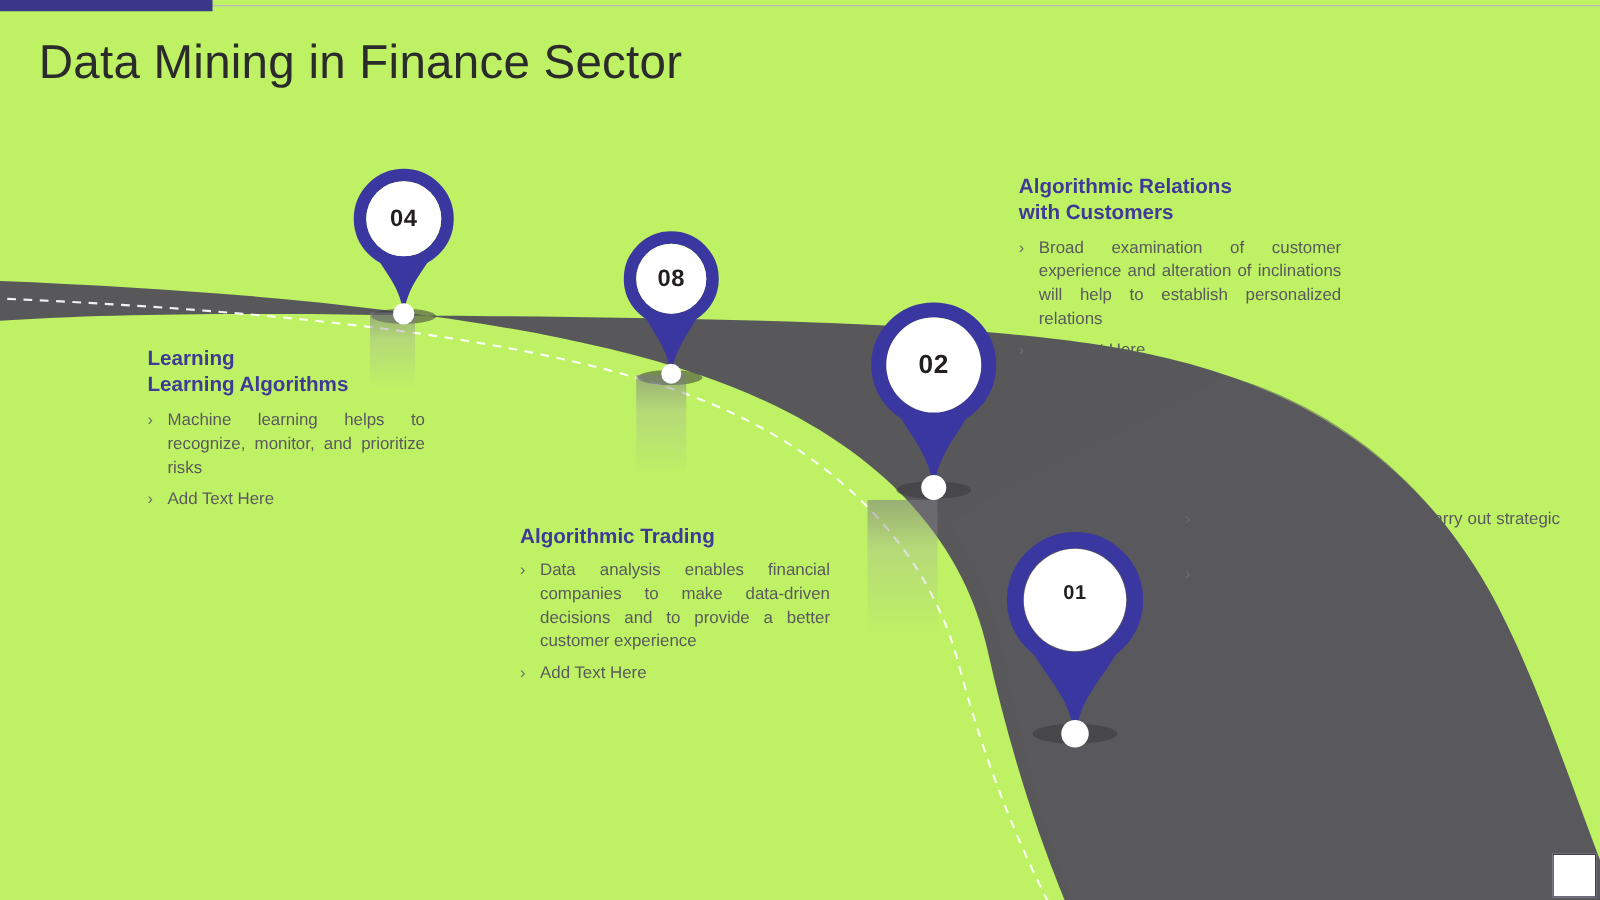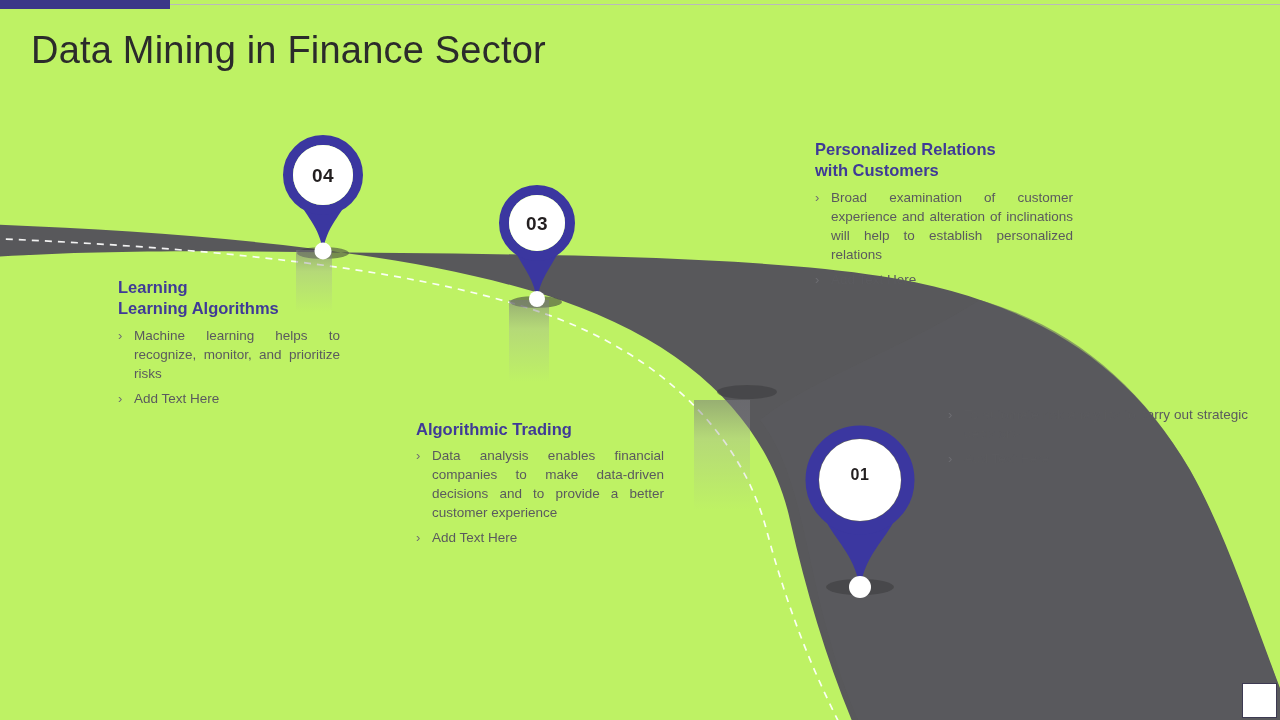--- a/index.html
+++ b/index.html
@@ -198,37 +198,46 @@
     <div class="pin-number" style="top:30px;">04</div>
   </div>
 
   <div class="pin" style="left:497px; top:185px; width:80px; height:120px;">
     <svg width="80" height="120" viewBox="0 0 80 120">
       <path d="M40,116 C38,95 26,82 19,68 L61,68 C54,82 42,95 40,116 Z" fill="#3b37a0"></path>
       <circle cx="40" cy="38" r="33" fill="none" stroke="#3b37a0" stroke-width="10"></circle>
       <circle cx="40" cy="38" r="28" fill="#ffffff"></circle>
       <circle cx="40" cy="114" r="8" fill="#ffffff"></circle>
     </svg>
-    <div class="pin-number" style="top:28px;">03</div>
-  </div>
-
+    <div class="pin-number" style="top:28px;">08</div>
+  </div>
+
+  <div class="pin" style="left:694px; top:240px; width:106px; height:158px;">
+    <svg width="106" height="158" viewBox="0 0 106 158">
+      <path d="M53,152 C50,124 34,108 24,90 L82,90 C72,108 56,124 53,152 Z" fill="#3b37a0"></path>
+      <circle cx="53" cy="52" r="44" fill="none" stroke="#3b37a0" stroke-width="12"></circle>
+      <circle cx="53" cy="52" r="38" fill="#ffffff"></circle>
+      <circle cx="53" cy="150" r="10" fill="#ffffff"></circle>
+    </svg>
+    <div class="pin-number" style="top:40px; font-size:21px;">02</div>
+  </div>
 
   <div class="pin" style="left:800px; top:425px; width:120px; height:172px;">
     <svg width="120" height="172" viewBox="0 0 120 172">
       <path d="M60,166 C57,134 38,118 27,98 L93,98 C82,118 63,134 60,166 Z" fill="#3b37a0"></path>
       <circle cx="60" cy="55" r="48" fill="none" stroke="#3b37a0" stroke-width="13"></circle>
       <circle cx="60" cy="55" r="41" fill="#ffffff"></circle>
       <circle cx="60" cy="162" r="11" fill="#ffffff"></circle>
     </svg>
     <div class="pin-number" style="top:41px; font-size:16px;">01</div>
   </div>
 
   <div class="block" id="block-personalized">
     <div class="block-title">
-      <span>Personalized Relations</span><br>
+      <span>Algorithmic Relations</span><br>
       <span>with Customers</span>
     </div>
     <ul class="bullets">
       <li class="bullet">
         <span class="bullet-marker">›</span>
         <span class="bullet-text">Broad examination of customer experience and alteration of inclinations will help to establish personalized relations</span>
       </li>
       <li class="bullet">
         <span class="bullet-marker">›</span>
         <span class="bullet-text">Add Text Here</span>

